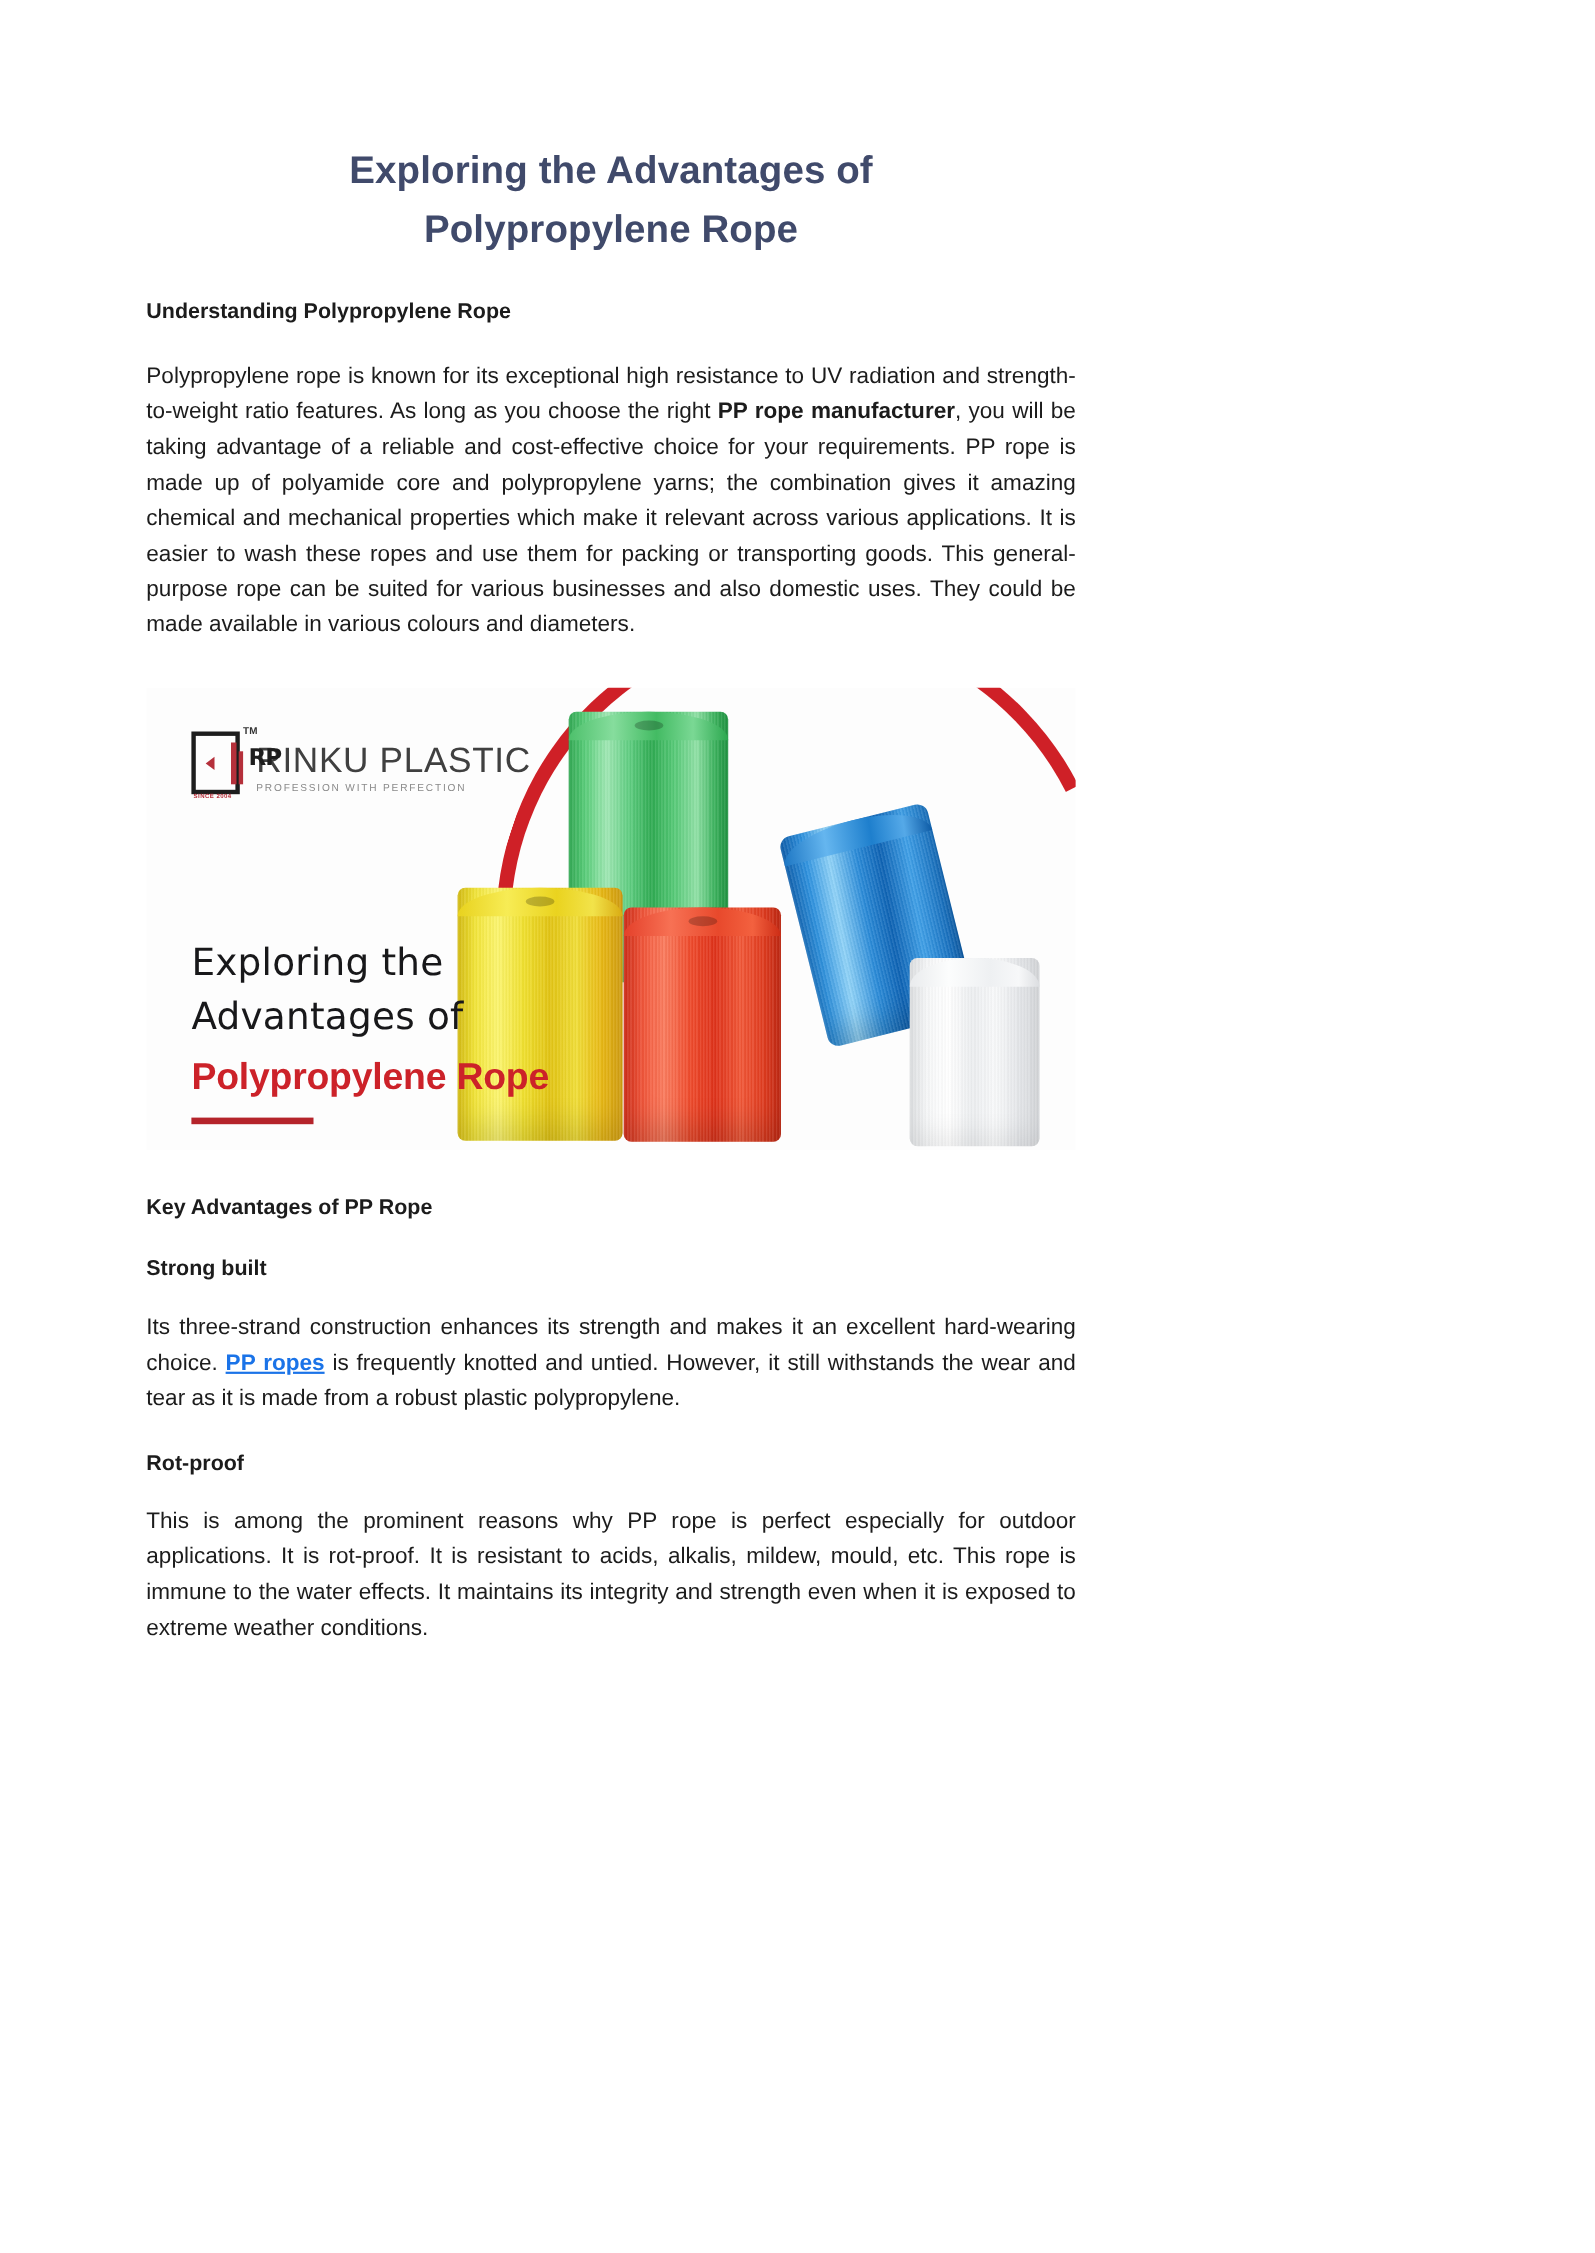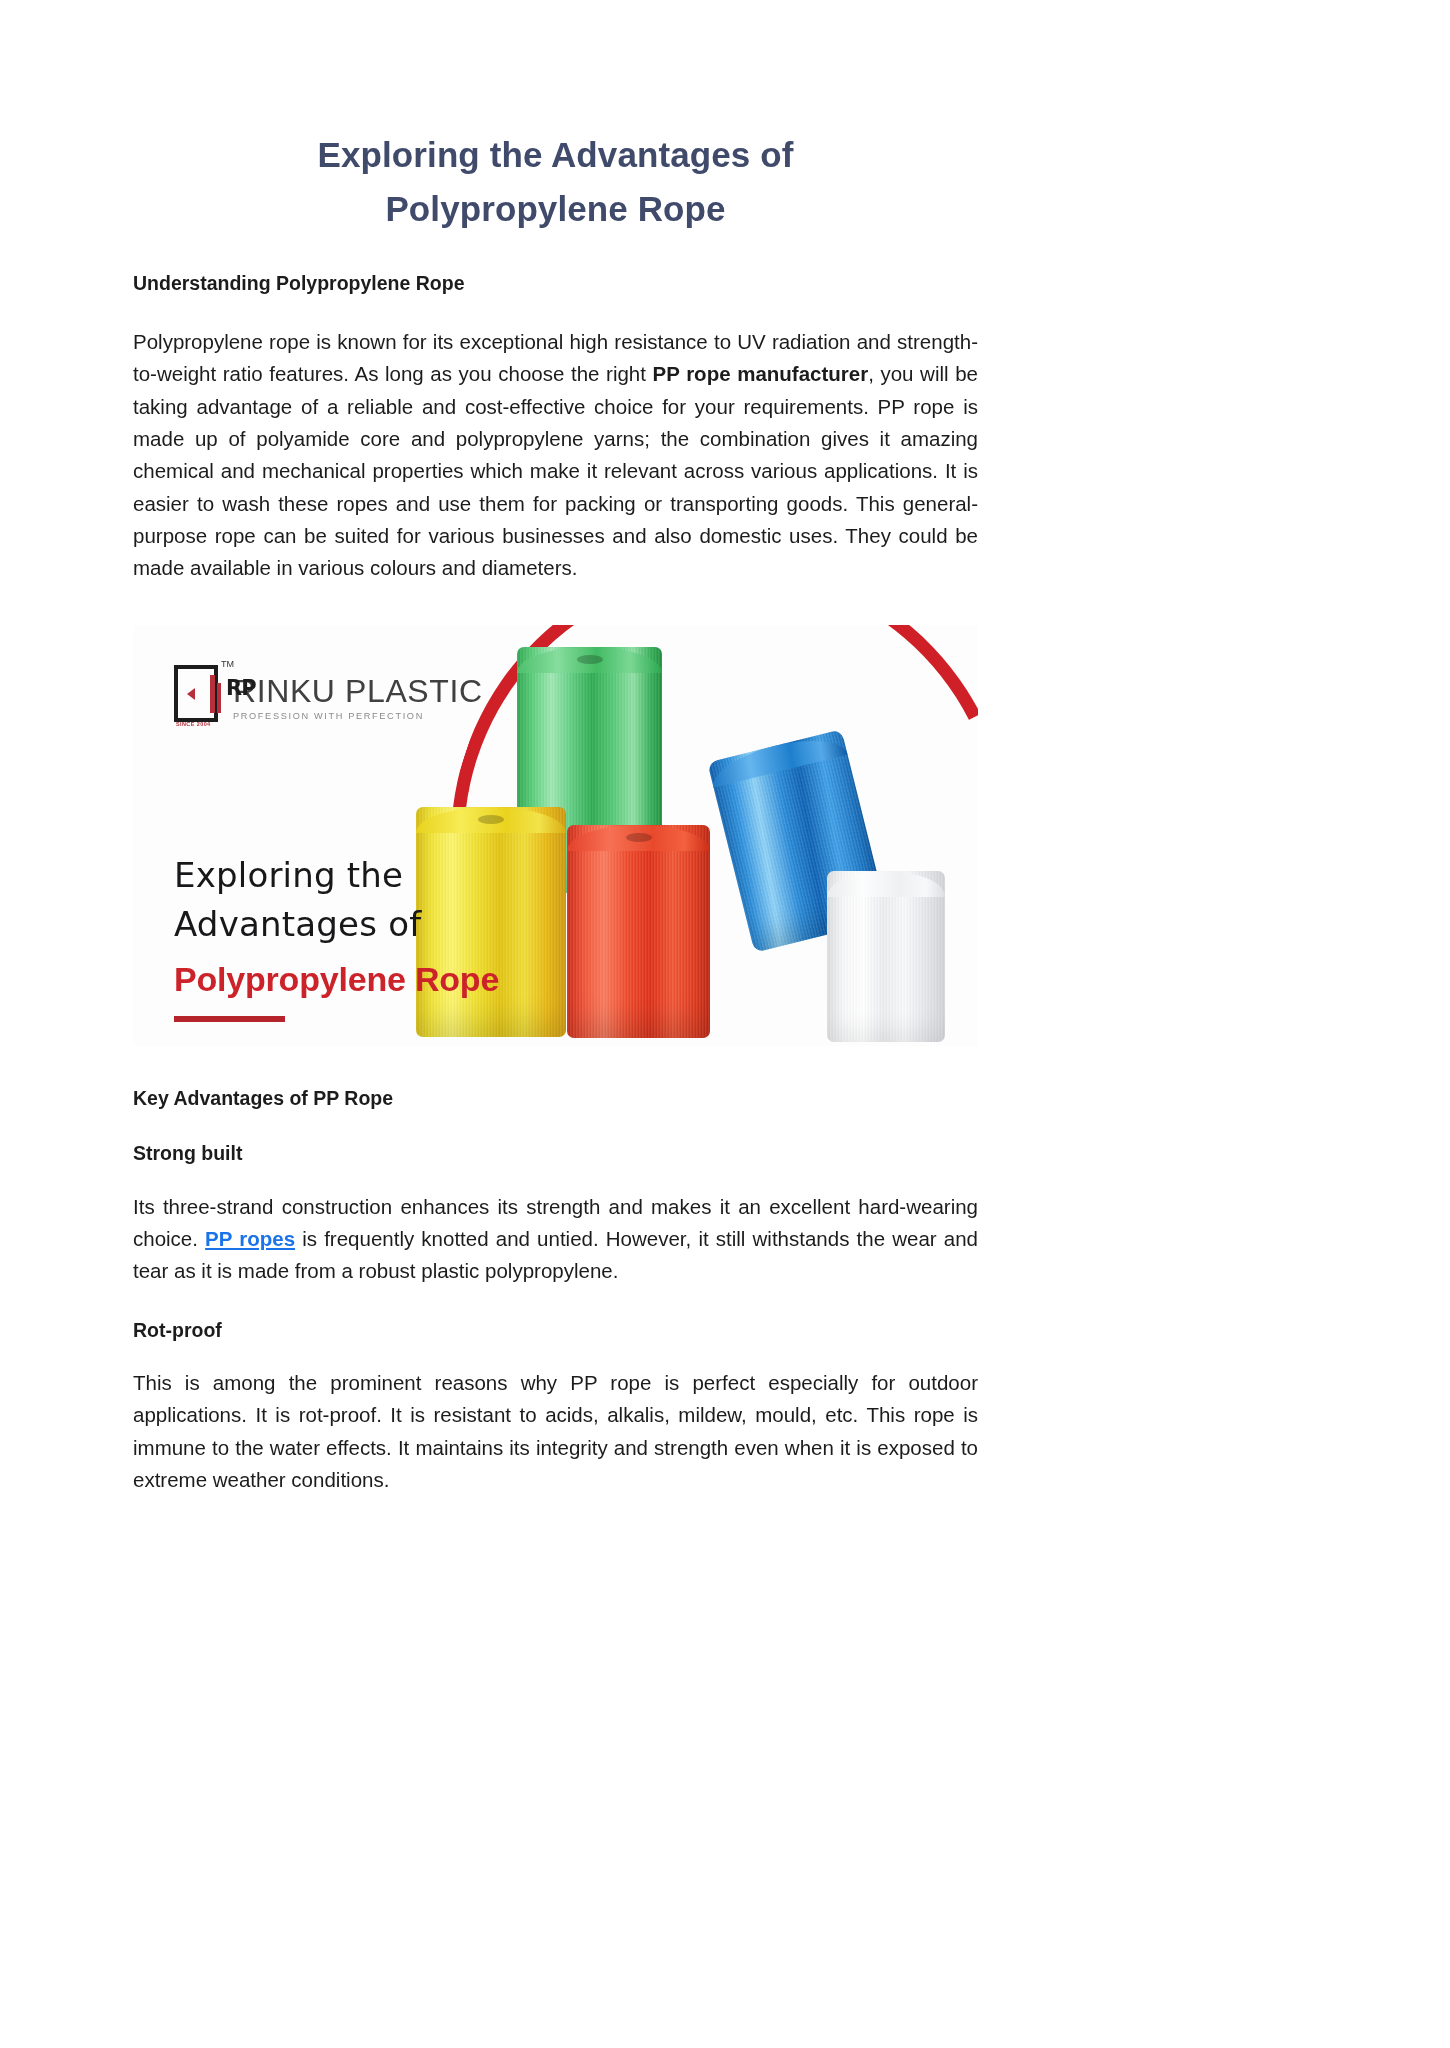--- a/index.html
+++ b/index.html
@@ -166,21 +166,21 @@
     font-size: 5.5px;
     font-weight: bold;
     letter-spacing: 0.4px;
     color: #b5303b;
   }
   .logo-tm {
     position: absolute;
     left: 47px; top: -2px;
     font-size: 9px;
     color: #333;
-    font-weight: normal;
+    font-weight: bold;
   }
   .logo-text { padding-top: 14px; }
   .logo-name {
     font-size: 32px;
     font-weight: normal;
     color: #404040;
     letter-spacing: 0.6px;
     line-height: 1;
     font-family: "Liberation Sans", sans-serif;
   }

